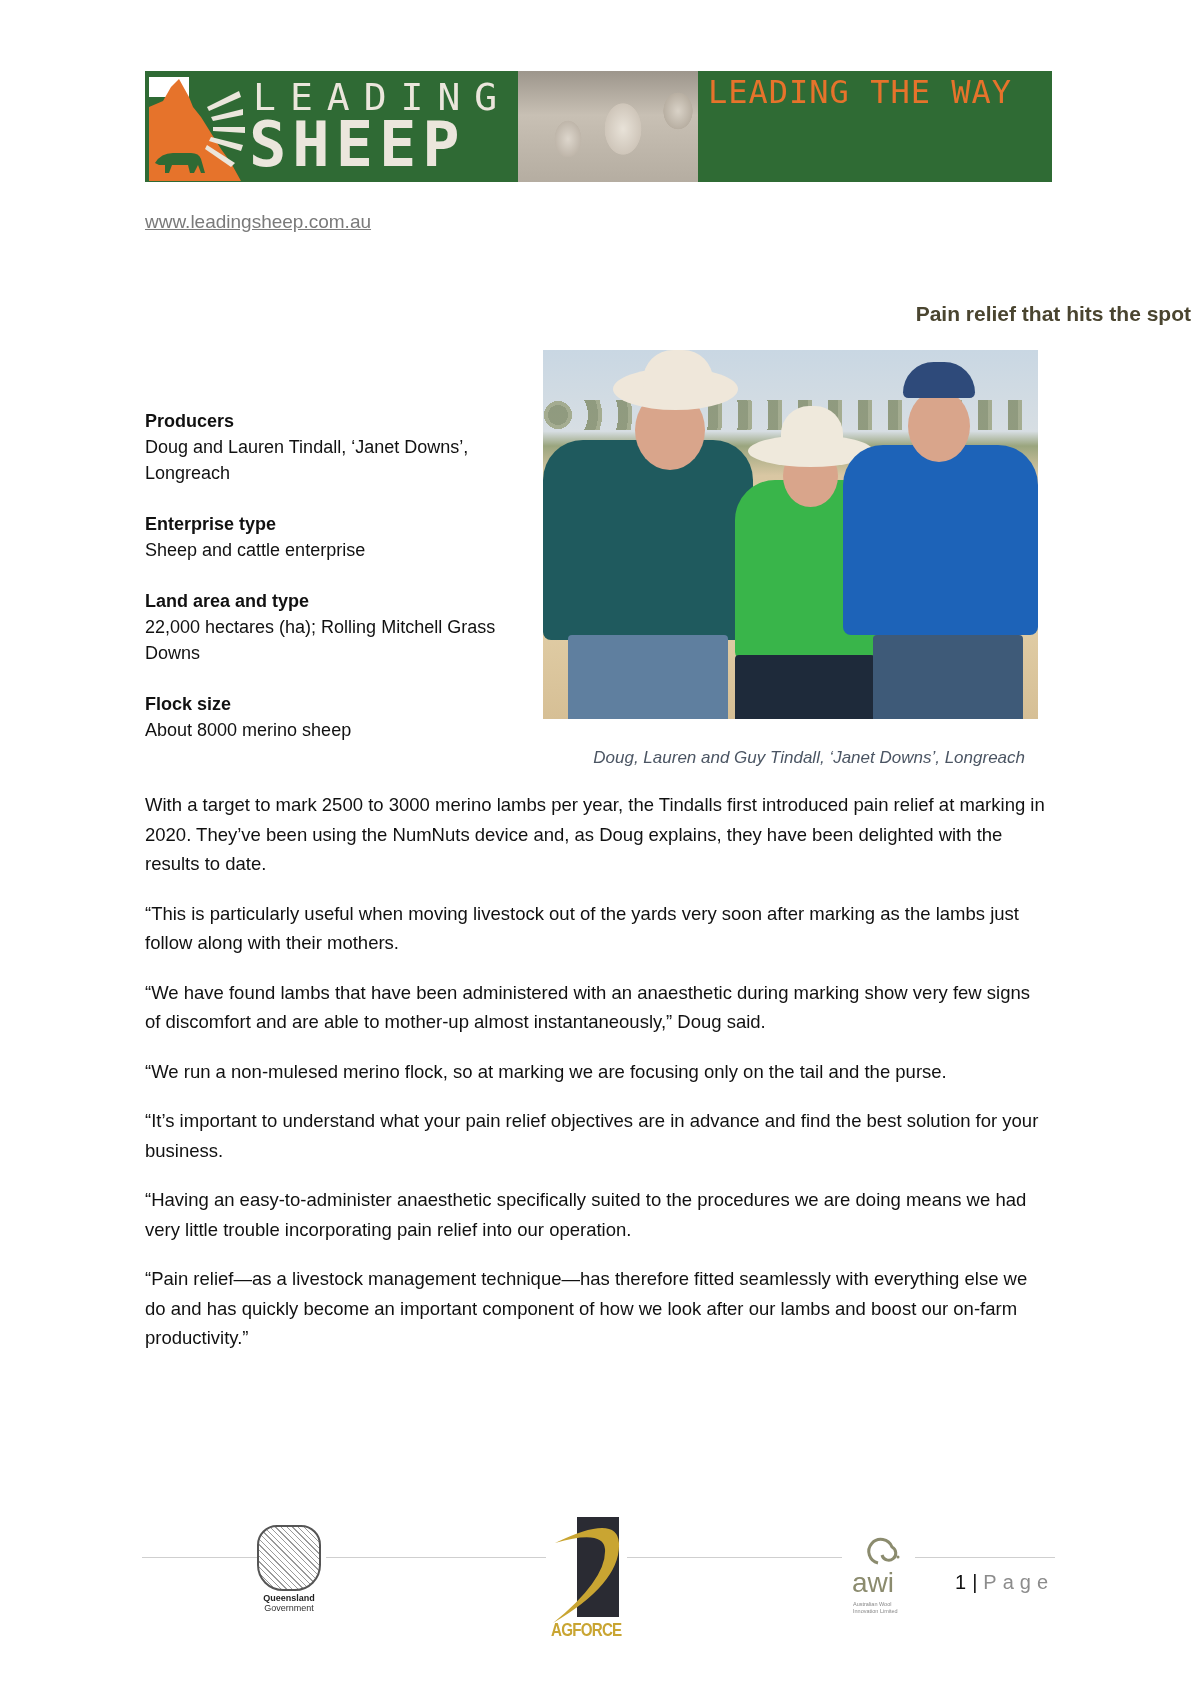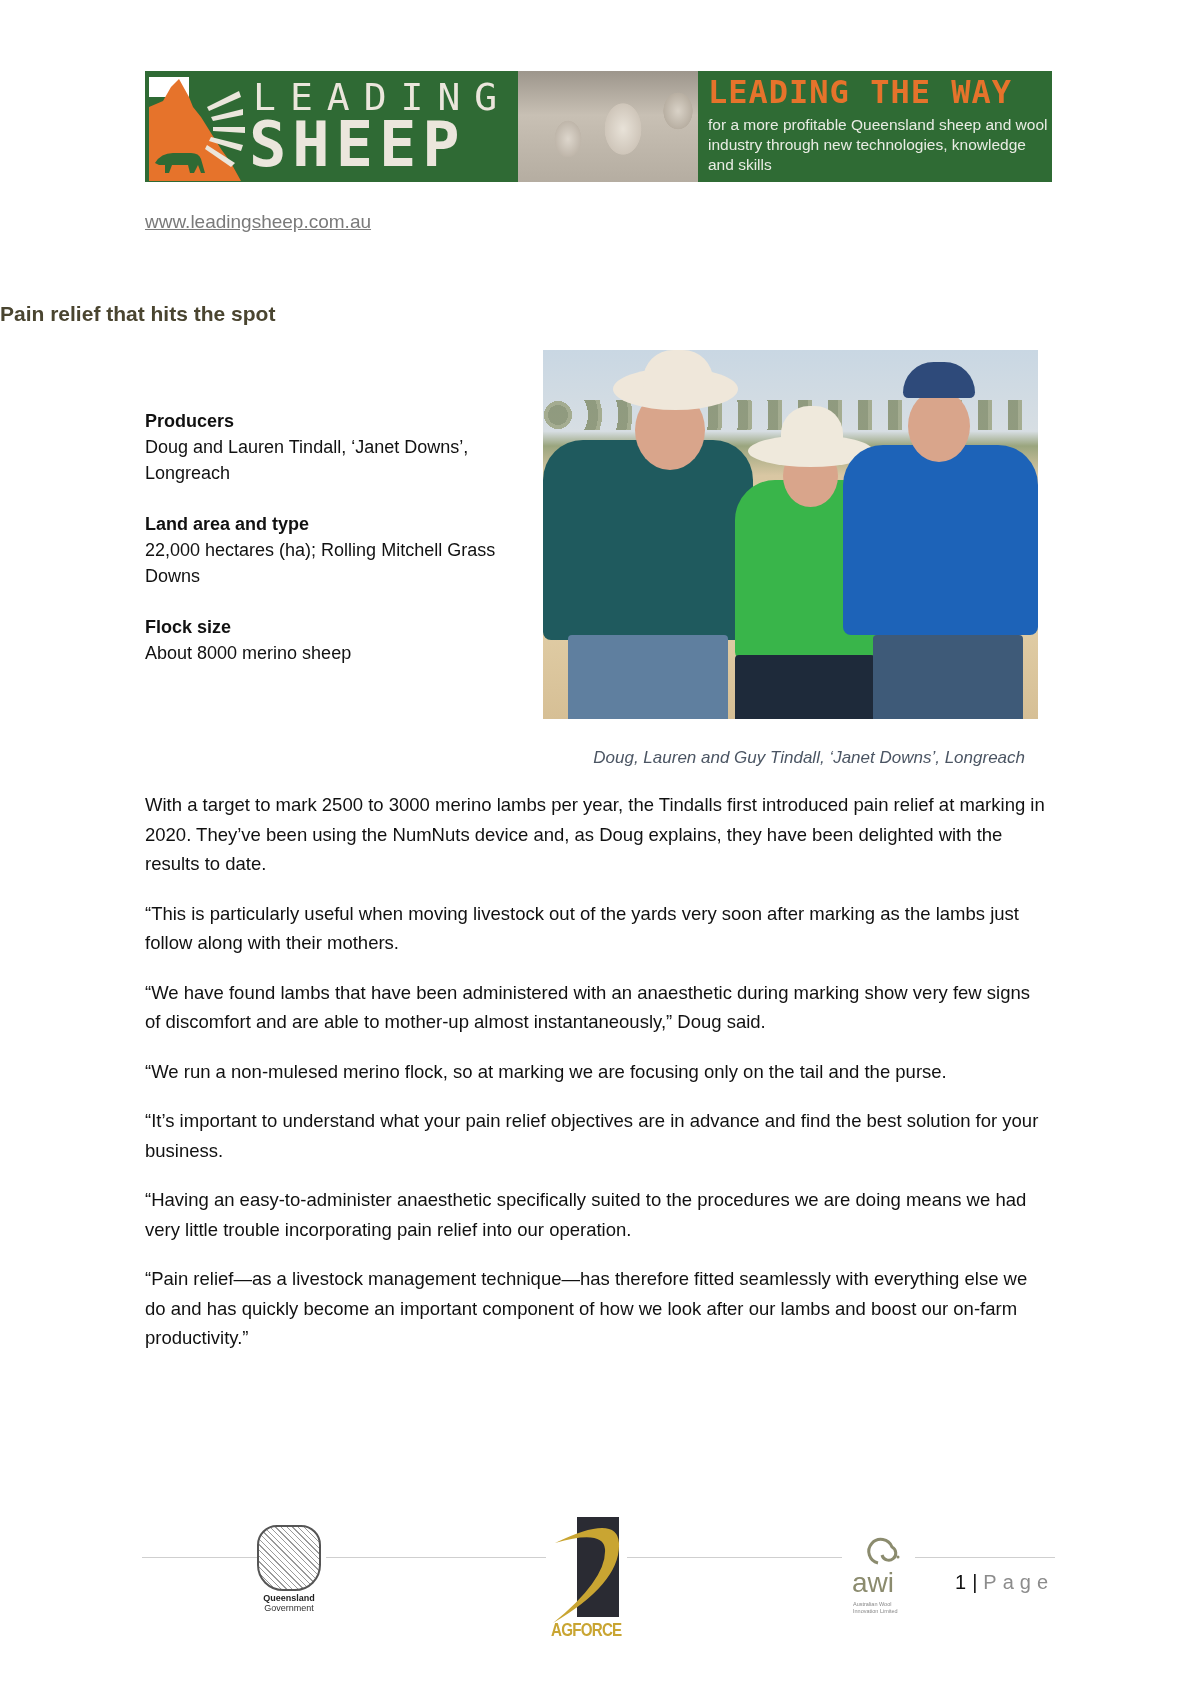--- a/index.html
+++ b/index.html
@@ -16,29 +16,29 @@
   #banner .sheep-word { position:absolute; left:104px; top:42px; font-family:"DejaVu Sans Mono", monospace;
          font-size:62px; letter-spacing:6px; color:#ebe6dc; font-weight:bold; line-height:64px; }
   #banner .photo-block { position:absolute; left:373px; top:0; width:180px; height:111px;
          background:
            radial-gradient(ellipse 30px 42px at 105px 58px, #e8e2d8 0%, #cfc6ba 60%, transparent 62%),
            radial-gradient(ellipse 22px 30px at 50px 68px, #ddd6cc 0%, #bfb6aa 60%, transparent 62%),
            radial-gradient(ellipse 24px 30px at 160px 40px, #d9d2c7 0%, #b8afa2 60%, transparent 62%),
            linear-gradient(180deg,#9d968c 0%, #c8c0b4 40%, #b5ada1 100%); }
   #banner .tag-block { position:absolute; left:553px; top:0; width:354px; height:111px; background:#2f6b34; }
   #banner .tag-title { position:absolute; left:10px; top:2px; font-family:"DejaVu Sans Mono", monospace;
-         font-weight:bold; font-size:32px; color:#e6732b; letter-spacing:1px; }
+         font-weight:normal; font-size:32px; color:#e6732b; letter-spacing:1px; }
   #banner .tag-text { position:absolute; left:10px; top:44px; width:340px; font-family:"Liberation Sans", sans-serif;
          font-size:15.5px; line-height:20px; color:#e9ece4; }
 
   
   #site-url { left:145px; top:211px; font-family:"Liberation Sans", sans-serif; font-size:19px; color:#7a7a7a; text-decoration:underline; }
 
   
-  #page-title { left:0; width:1191px; top:302px; text-align:left; font-size:21px; font-weight:bold; color:#4a4530; }
+  #page-title { left:0; width:1191px; top:302px; text-align:right; font-size:21px; font-weight:bold; color:#4a4530; }
 
   
   #info { left:145px; top:408px; width:390px; font-size:18px; line-height:26px; color:#111; }
   #info .blk { margin-bottom:25px; }
   #info .lbl { font-weight:bold; }
 
   
   #photo { left:543px; top:350px; width:495px; height:369px; overflow:hidden;
            background:linear-gradient(180deg,#c9d7e3 0%, #d7dee3 22%, #9aa57e 26%, #d9c7a3 34%, #e2cfa8 70%, #d6bf95 100%); }
   #photo .tree-line { position:absolute; left:0; top:50px; width:495px; height:30px;
@@ -98,32 +98,35 @@
         <polygon points="58,68 86,86 82,90 56,72"></polygon>
       </g>
       <path d="M6,86 q6,-10 18,-10 h18 q8,0 10,6 l4,14 h-4 l-3,-8 -4,8 h-4 l-2,-8 h-16 l-3,8 h-4 l0,-8 -6,0z" fill="#2f6a34"></path>
     </svg>
     <div class="leading-word">LEADING</div>
     <div class="sheep-word">SHEEP</div>
   </div>
   <div class="photo-block"></div>
   <div class="tag-block">
     <div class="tag-title">LEADING THE WAY</div>
-    <div class="tag-text">for a more profitable Queensland sheep and wool industry through new technologies, knowledge  and skills</div>
   </div>
 </div>
 
 <a id="site-url" class="abs">www.leadingsheep.com.au</a>
 
 <div id="page-title" class="abs">Pain relief that hits the spot</div>
 
 <div id="info" class="abs">
   <div class="blk">
     <div class="lbl">Producers</div>
     <div>Doug and Lauren Tindall, ‘Janet Downs’, Longreach</div>
+  </div>
+  <div class="blk">
+    <div class="lbl">Enterprise type</div>
+    <div>Sheep and cattle enterprise</div>
   </div>
   <div class="blk">
     <div class="lbl">Land area and type</div>
     <div>22,000 hectares (ha); Rolling Mitchell Grass Downs</div>
   </div>
   <div class="blk">
     <div class="lbl">Flock size</div>
     <div>About 8000 merino sheep</div>
   </div>
 </div>

